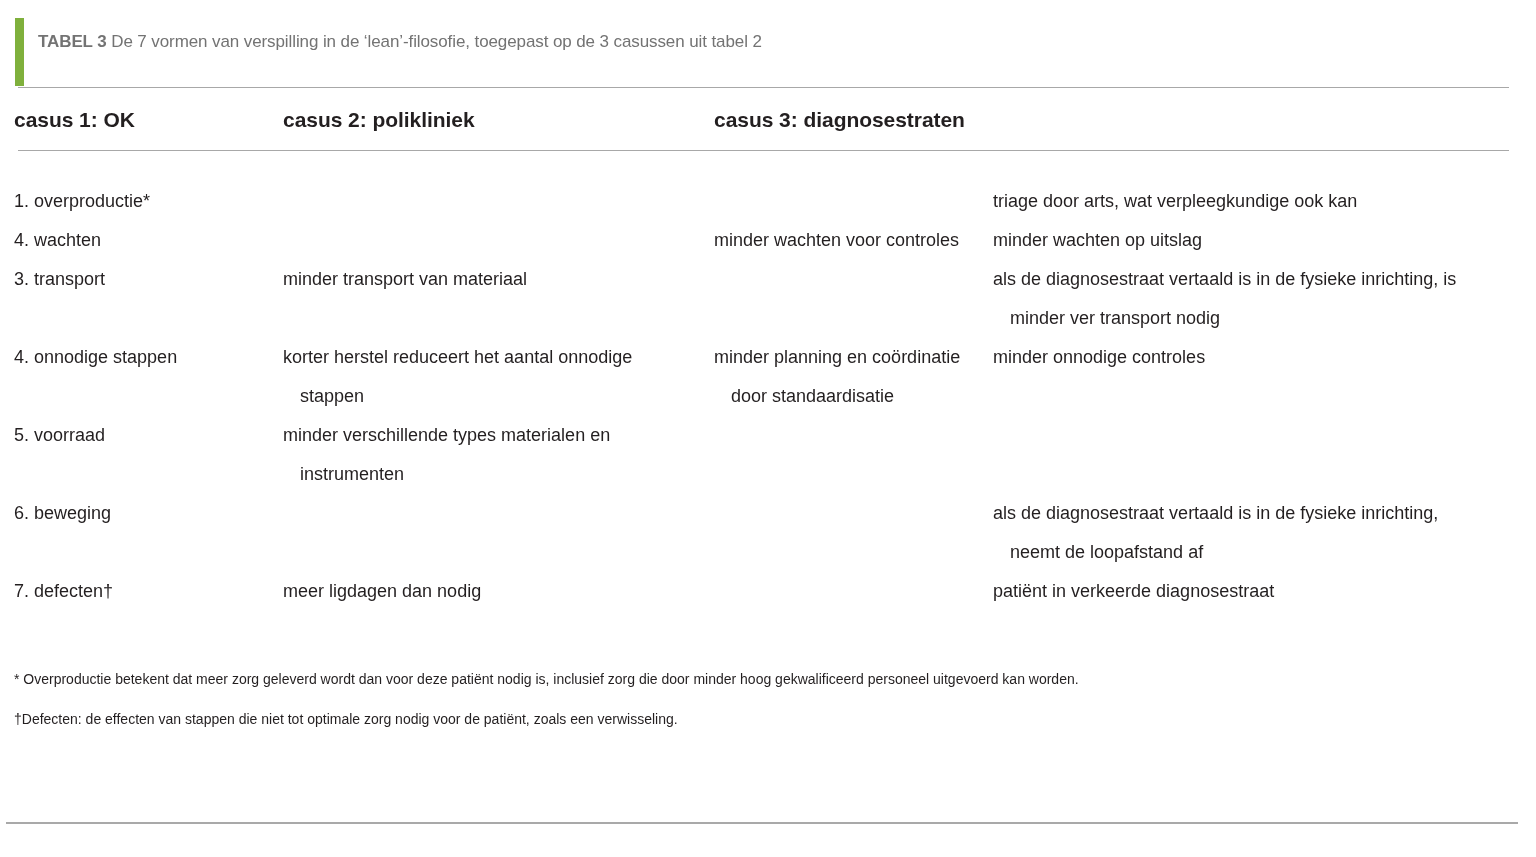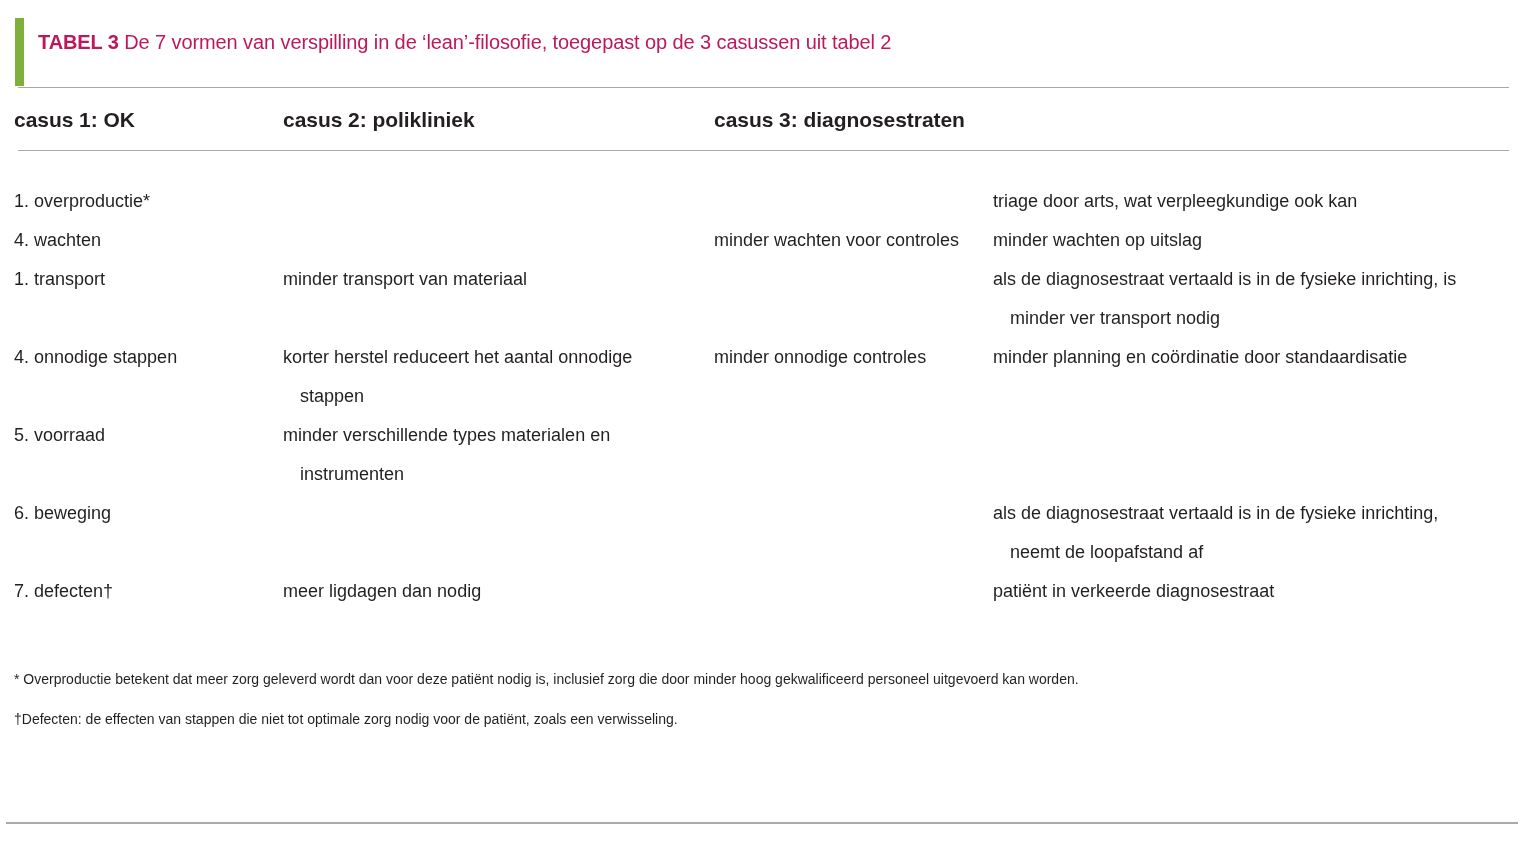--- a/index.html
+++ b/index.html
@@ -36,24 +36,24 @@
     top: 18px;
     width: 9px;
     height: 68px;
     background: #7FB03C;
   }
   .caption-text {
     position: absolute;
     left: 38px;
     top: 27px;
     right: 40px;
-    font-size: 20px;
+    font-size: 17px;
     line-height: 30px;
     letter-spacing: -0.1px;
-    color: #be185d;
+    color: #737373;
   }
   .caption-text .cap-label {
     font-weight: bold;
   }
   .caption-text .cap-rest {
     font-weight: normal;
   }
 
   
   .rule {
@@ -169,31 +169,31 @@
     </div>
 
     <div class="row row-2">
       <div class="cell wrapcell">4. wachten</div>
       <div class="cell wrapcell"></div>
       <div class="cell wrapcell">minder wachten voor controles</div>
       <div class="cell wrapcell">minder wachten op uitslag</div>
     </div>
 
     <div class="row row-3">
-      <div class="cell wrapcell">1. transport</div>
+      <div class="cell wrapcell">3. transport</div>
       <div class="cell wrapcell">minder transport van materiaal</div>
       <div class="cell wrapcell"></div>
       <div class="cell wrapcell">als de diagnosestraat vertaald is in de fysieke inrichting, is minder ver transport nodig</div>
     </div>
 
     <div class="row row-4">
       <div class="cell wrapcell">4. onnodige stappen</div>
       <div class="cell wrapcell">korter herstel reduceert het aantal onnodige stappen</div>
+      <div class="cell wrapcell">minder planning en coördinatie door standaardisatie</div>
       <div class="cell wrapcell">minder onnodige controles</div>
-      <div class="cell wrapcell">minder planning en coördinatie door standaardisatie</div>
     </div>
 
     <div class="row row-5">
       <div class="cell wrapcell">5. voorraad</div>
       <div class="cell wrapcell">minder verschillende types materialen en instrumenten</div>
       <div class="cell wrapcell"></div>
       <div class="cell wrapcell"></div>
     </div>
 
     <div class="row row-6">

